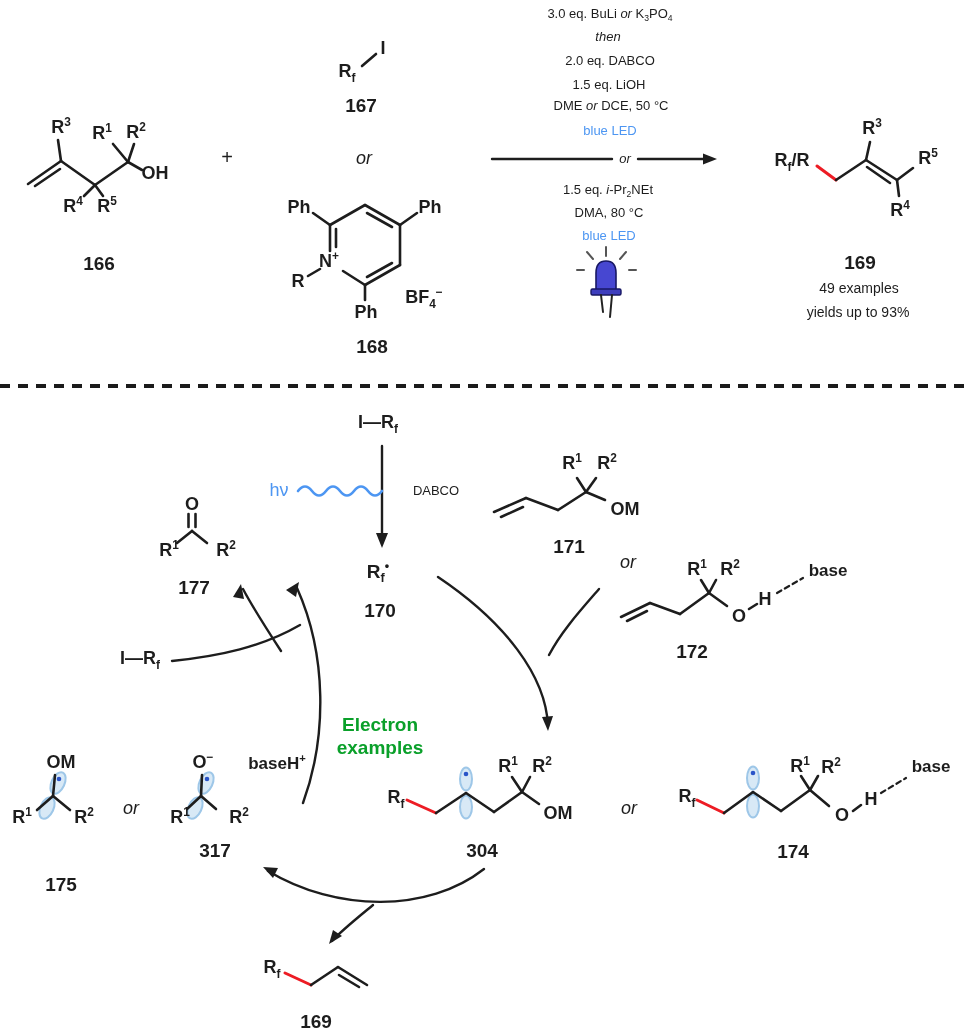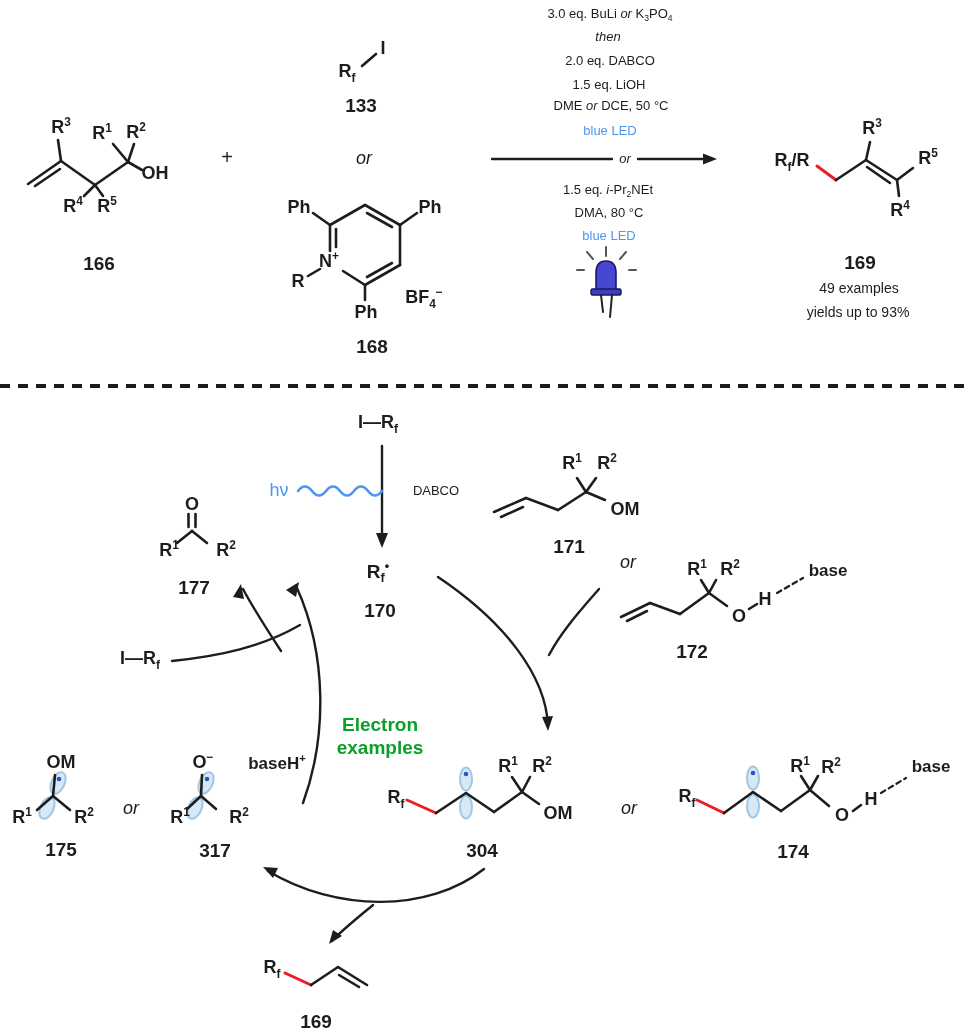--- a/index.html
+++ b/index.html
@@ -215,21 +215,21 @@
   <span class="lbl b" style="left:102px;top:133px">R<sup>1</sup></span>
   <span class="lbl b" style="left:136px;top:132px">R<sup>2</sup></span>
   <span class="lbl b" style="left:73px;top:206px">R<sup>4</sup></span>
   <span class="lbl b" style="left:107px;top:206px">R<sup>5</sup></span>
   <span class="lbl b" style="left:155px;top:173px">OH</span>
   <span class="lbl num" style="left:99px;top:263px">166</span>
   <span class="lbl" style="left:227px;top:157px;font-size:20px">+</span>
 
   <span class="lbl b" style="left:347px;top:71px">R<sub>f</sub></span>
   <span class="lbl b" style="left:383px;top:48px">I</span>
-  <span class="lbl num" style="left:361px;top:105px">133</span>
+  <span class="lbl num" style="left:361px;top:105px">167</span>
   <span class="lbl" style="left:364px;top:158px"><i>or</i></span>
 
   <span class="lbl b" style="left:299px;top:207px">Ph</span>
   <span class="lbl b" style="left:430px;top:207px">Ph</span>
   <span class="lbl b" style="left:366px;top:312px">Ph</span>
   <span class="lbl b" style="left:329px;top:261px">N<sup>+</sup></span>
   <span class="lbl b" style="left:298px;top:281px">R</span>
   <span class="lbl b" style="left:424px;top:297px">BF<sub>4</sub><sup>−</sup></span>
   <span class="lbl num" style="left:372px;top:346px">168</span>
 
@@ -277,21 +277,21 @@
   <span class="lbl num" style="left:194px;top:587px">177</span>
 
   <span class="lbl b" style="left:140px;top:658px">I—R<sub>f</sub></span>
 
   <span class="lbl green" style="left:380px;top:724px">Electron</span>
   <span class="lbl green" style="left:380px;top:747px">examples</span>
 
   <span class="lbl b" style="left:61px;top:762px">OM</span>
   <span class="lbl b" style="left:22px;top:817px">R<sup>1</sup></span>
   <span class="lbl b" style="left:84px;top:817px">R<sup>2</sup></span>
-  <span class="lbl num" style="left:61px;top:849px">175</span>
+  <span class="lbl num" style="left:61px;top:884px">175</span>
   <span class="lbl" style="left:131px;top:808px"><i>or</i></span>
 
   <span class="lbl b" style="left:203px;top:762px">O<sup>−</sup></span>
   <span class="lbl b" style="left:277px;top:763px;font-size:17px">baseH<sup>+</sup></span>
   <span class="lbl b" style="left:180px;top:817px">R<sup>1</sup></span>
   <span class="lbl b" style="left:239px;top:817px">R<sup>2</sup></span>
   <span class="lbl num" style="left:215px;top:850px">317</span>
 
   <span class="lbl b" style="left:396px;top:797px">R<sub>f</sub></span>
   <span class="lbl b" style="left:508px;top:766px">R<sup>1</sup></span>

